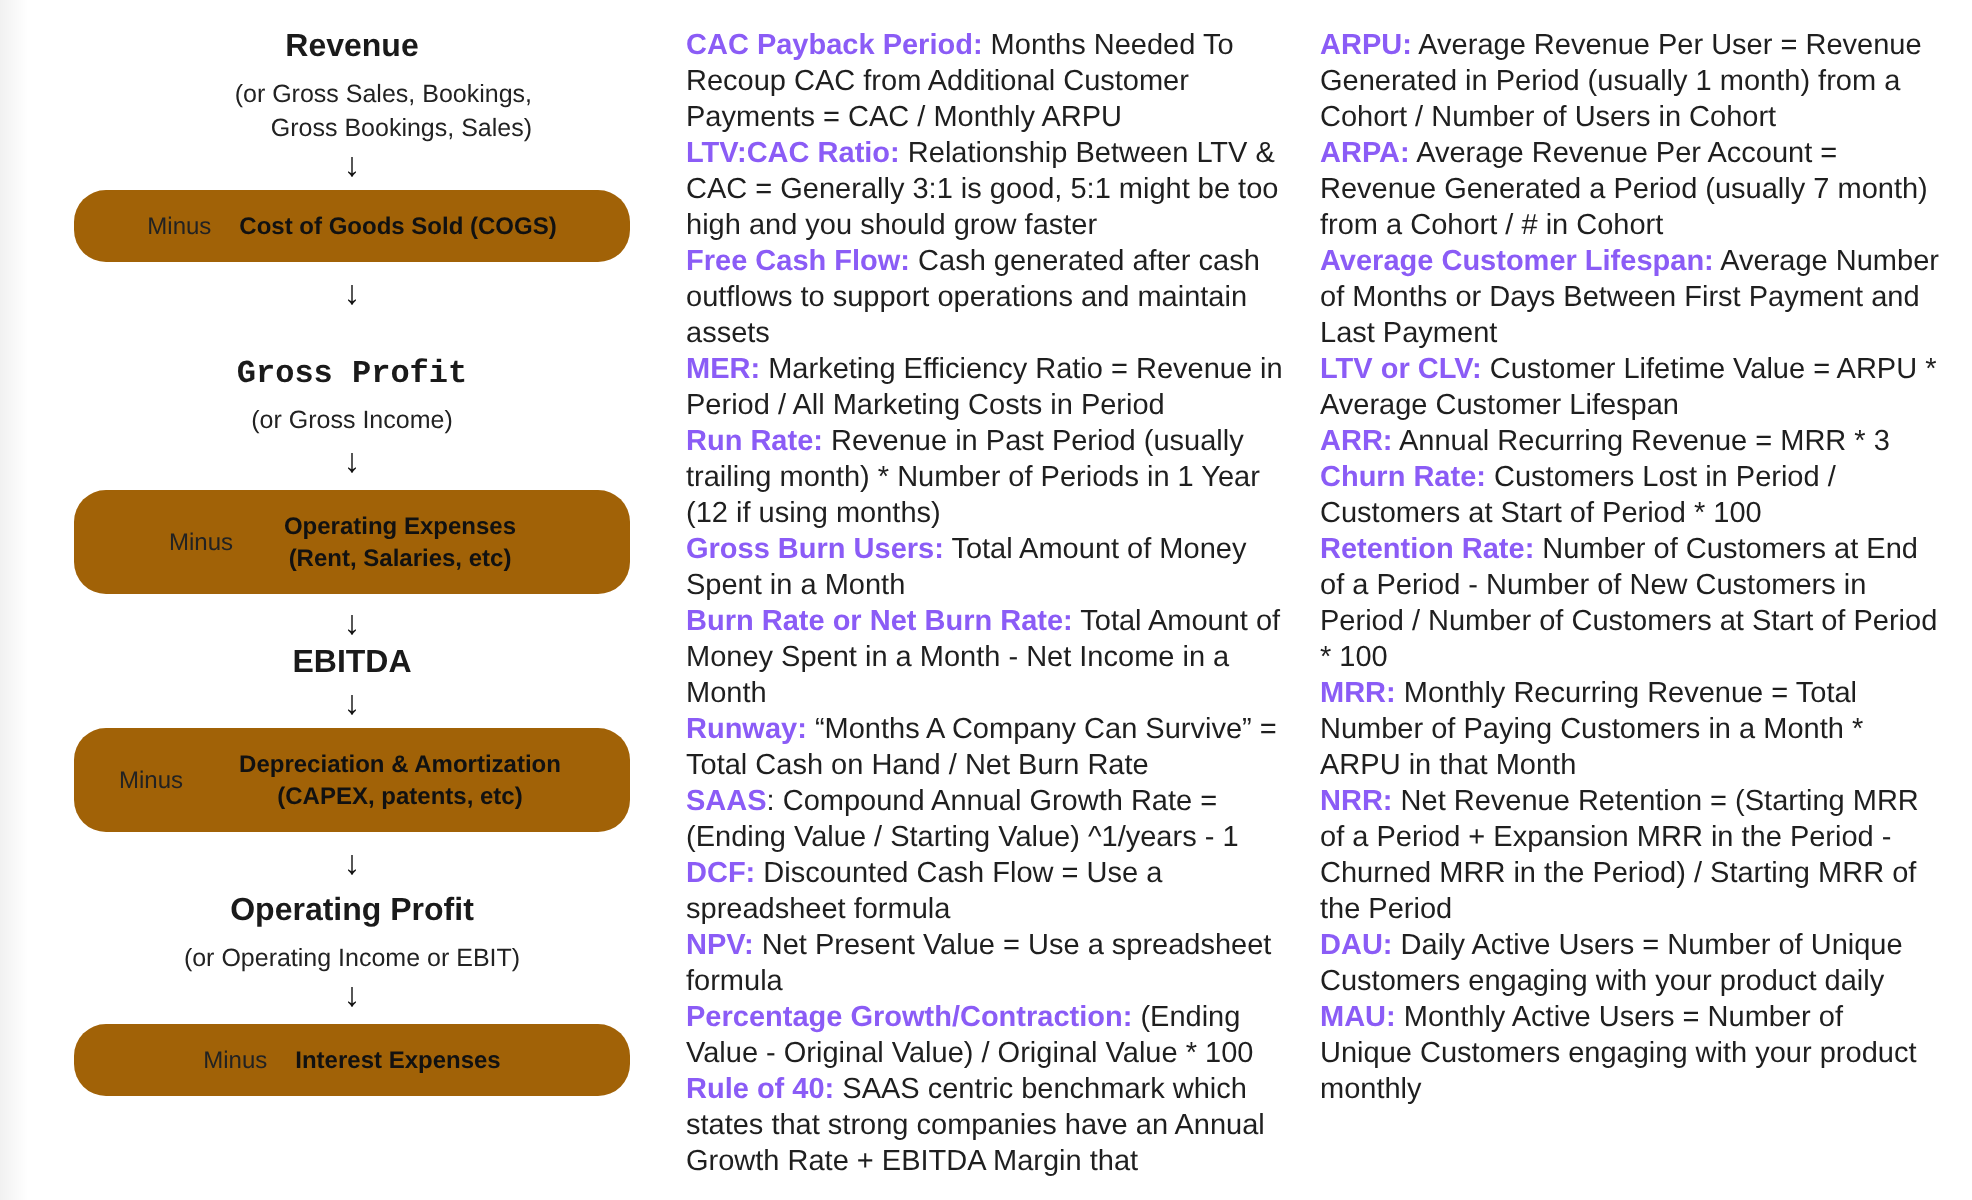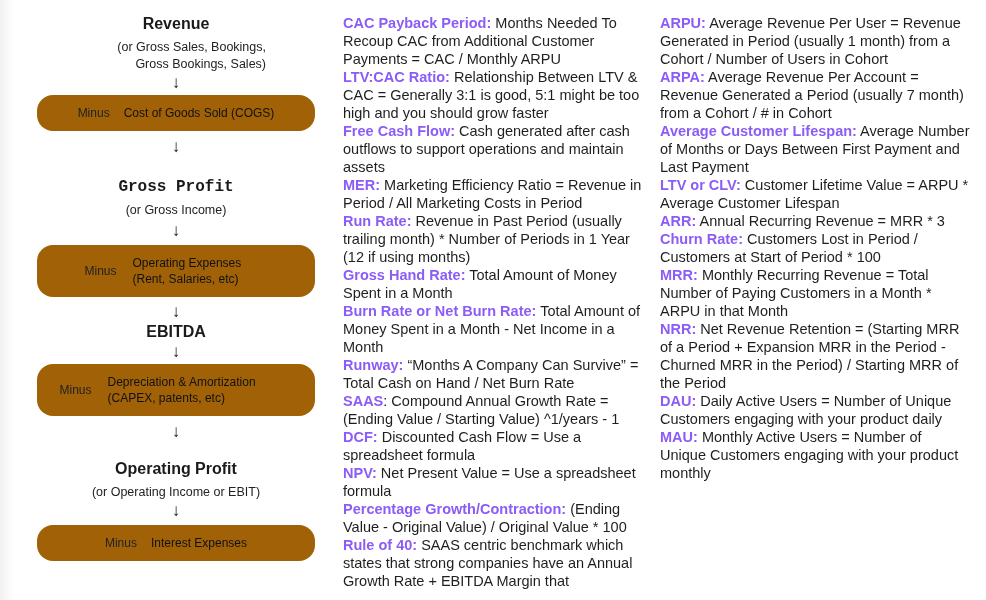--- a/index.html
+++ b/index.html
@@ -20,21 +20,21 @@
   }
   .flow-title { font-weight:bold; font-size:16px; line-height:20px; }
   .flow-sub { font-size:12.5px; line-height:17px; color:#222; }
   .arrow { font-size:17px; line-height:20px; color:#111; }
   .pill {
     background:#a16207; border-radius:16px;
     display:flex; align-items:center; justify-content:center;
     font-size:12px; color:#222;
   }
   .pill .minus { margin-right:14px; }
-  .pill .what { font-weight:normal; text-align:left; line-height:16px; color:#111; }
+  .pill .what { font-weight:bold; text-align:center; line-height:16px; color:#111; }
 
   .col {
     position:absolute; top:14px;
     font-size:14.5px; line-height:18px; color:#1f1f1f;
   }
   .col1 { left:343px; width:305px; }
   .col2 { left:660px; width:310px; }
   .term { margin:0; }
   .term b { color:#8b5cf6; }
 </style>
@@ -62,49 +62,50 @@
     <span class="what" style="width:135px;">Operating Expenses (Rent, Salaries, etc)</span>
   </div>
   <div class="arrow" style="margin-top:5px;">↓</div>
   <div class="flow-title" style="margin-top:0;">EBITDA</div>
   <div class="arrow">↓</div>
   <div class="pill" style="height:52px;margin-top:2px;">
     <span class="minus" style="margin-right:16px;">Minus</span>
     <span class="what" style="width:185px;">Depreciation &amp; Amortization (CAPEX, patents, etc)</span>
   </div>
   <div class="arrow" style="margin-top:6px;">↓</div>
-  <div class="flow-title" style="margin-top:17px;">Operating Profit</div>
+  <div class="flow-title" style="margin-top:4px;">Operating Profit</div>
   <div class="flow-sub" style="margin-top:5px;">(or Operating Income or EBIT)</div>
   <div class="arrow">↓</div>
   <div class="pill" style="height:36px;margin-top:4px;">
     <span class="minus">Minus</span>
     <span class="what">Interest Expenses</span>
   </div>
 </div>
 
 <div class="col col1">
   <p class="term"><b>CAC Payback Period:</b><span> Months Needed To Recoup CAC from Additional Customer Payments = CAC / Monthly ARPU</span></p>
   <p class="term"><b>LTV:CAC Ratio:</b><span> Relationship Between LTV &amp; CAC = Generally 3:1 is good, 5:1 might be too high and you should grow faster</span></p>
   <p class="term"><b>Free Cash Flow:</b><span> Cash generated after cash outflows to support operations and maintain assets</span></p>
   <p class="term"><b>MER:</b><span> Marketing Efficiency Ratio = Revenue in Period / All Marketing Costs in Period</span></p>
   <p class="term"><b>Run Rate:</b><span> Revenue in Past Period (usually trailing month) * Number of Periods in 1 Year (12 if using months)</span></p>
-  <p class="term"><b>Gross Hand Rate:</b><span> Total Amount of Money Spent in a Month</span></p>
+  <p class="term"><b>Gross Burn Users:</b><span> Total Amount of Money Spent in a Month</span></p>
   <p class="term"><b>Burn Rate or Net Burn Rate:</b><span> Total Amount of Money Spent in a Month - Net Income in a Month</span></p>
   <p class="term"><b>Runway:</b><span> “Months A Company Can Survive” = Total Cash on Hand / Net Burn Rate</span></p>
   <p class="term"><b>SAAS</b><span>: Compound Annual Growth Rate = (Ending Value / Starting Value) ^1/years - 1</span></p>
   <p class="term"><b>DCF:</b><span> Discounted Cash Flow = Use a spreadsheet formula</span></p>
   <p class="term"><b>NPV:</b><span> Net Present Value = Use a spreadsheet formula</span></p>
   <p class="term"><b>Percentage Growth/Contraction:</b><span> (Ending Value - Original Value) / Original Value * 100</span></p>
   <p class="term"><b>Rule of 40:</b><span> SAAS centric benchmark which states that strong companies have an Annual Growth Rate + EBITDA Margin that</span></p>
 </div>
 
 <div class="col col2">
   <p class="term"><b>ARPU:</b><span> Average Revenue Per User = Revenue Generated in Period (usually 1 month) from a Cohort / Number of Users in Cohort</span></p>
   <p class="term"><b>ARPA:</b><span> Average Revenue Per Account = Revenue Generated a Period (usually 7 month) from a Cohort / # in Cohort</span></p>
   <p class="term"><b>Average Customer Lifespan:</b><span> Average Number of Months or Days Between First Payment and Last Payment</span></p>
   <p class="term"><b>LTV or CLV:</b><span> Customer Lifetime Value = ARPU * Average Customer Lifespan</span></p>
   <p class="term"><b>ARR:</b><span> Annual Recurring Revenue = MRR * 3</span></p>
   <p class="term"><b>Churn Rate:</b><span> Customers Lost in Period / Customers at Start of Period * 100</span></p>
+  <p class="term"><b>Retention Rate:</b><span> Number of Customers at End of a Period - Number of New Customers in Period / Number of Customers at Start of Period * 100</span></p>
   <p class="term"><b>MRR:</b><span> Monthly Recurring Revenue = Total Number of Paying Customers in a Month * ARPU in that Month</span></p>
   <p class="term"><b>NRR:</b><span> Net Revenue Retention = (Starting MRR of a Period + Expansion MRR in the Period - Churned MRR in the Period) / Starting MRR of the Period</span></p>
   <p class="term"><b>DAU:</b><span> Daily Active Users = Number of Unique Customers engaging with your product daily</span></p>
   <p class="term"><b>MAU:</b><span> Monthly Active Users = Number of Unique Customers engaging with your product monthly</span></p>
 </div>
 
 </body></html>

